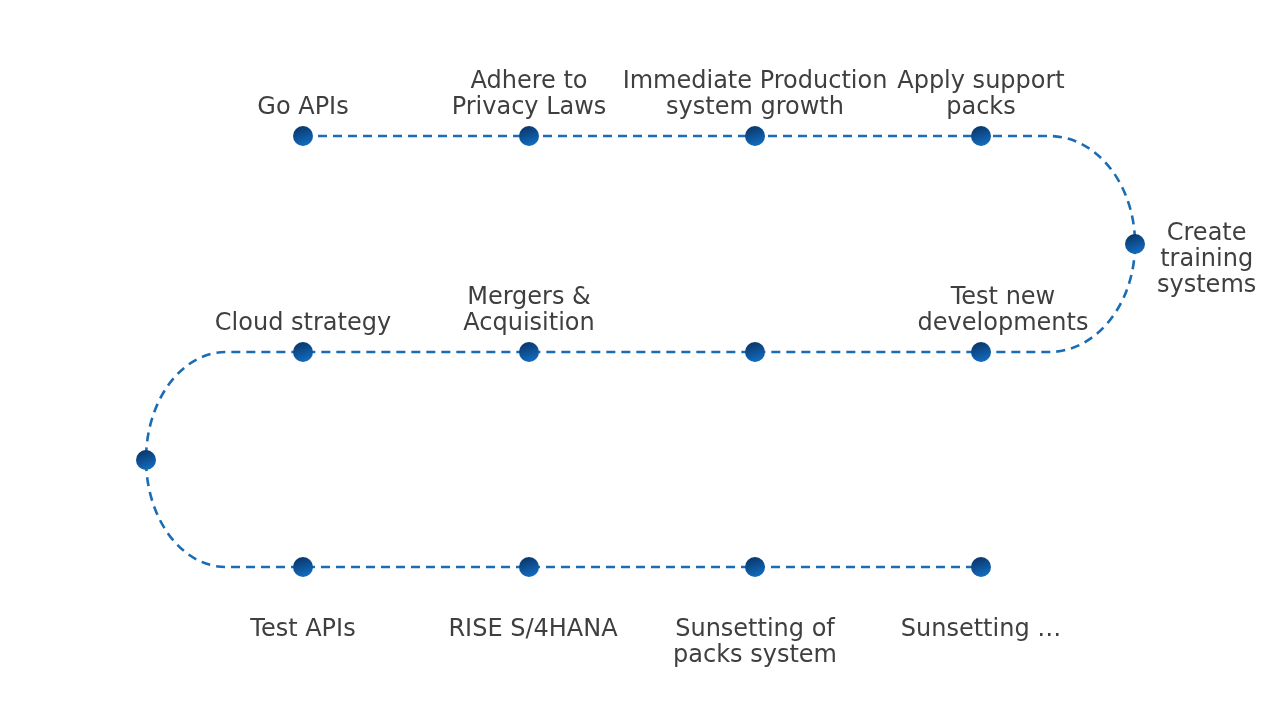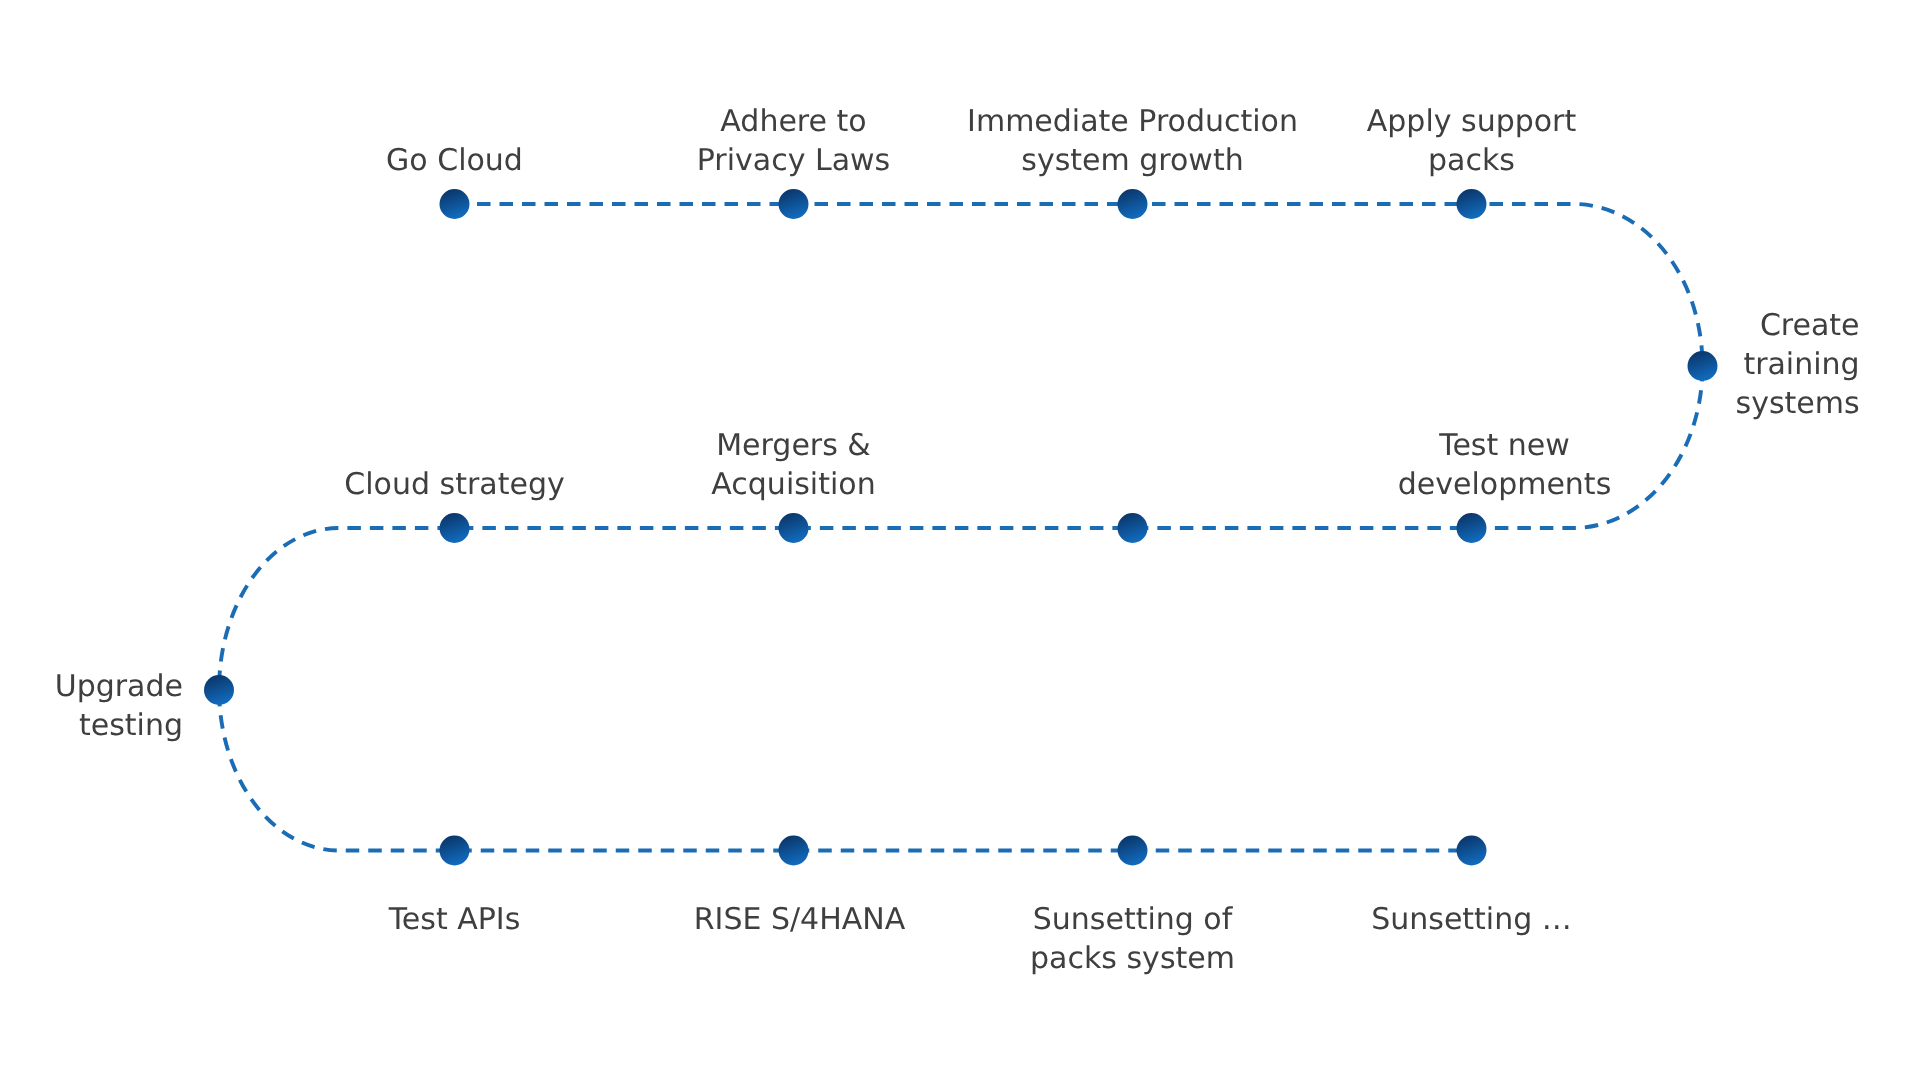--- a/index.html
+++ b/index.html
@@ -17,31 +17,32 @@
     height: 720px;
     color: #3f3f3f;
   }
   .stage svg {
     position: absolute;
     left: 0;
     top: 0;
   }
   .label {
     position: absolute;
-    font-size: 20px;
+    font-size: 24px;
     line-height: 26px;
     white-space: pre-line;
     color: inherit;
+    margin-top: 16px;
   }
   .label.center {
     text-align: center;
     transform: translateX(-50%);
   }
   .label.side-right {
-    text-align: right;
+    text-align: center;
     transform: translateY(-50%);
   }
   .label.side-left {
     text-align: right;
     transform: translateY(-50%);
   }
 </style>
 </head>
 <body style="background: rgb(255, 255, 255);">
 
@@ -66,40 +67,38 @@
     <circle class="dot" cx="755" cy="352" r="10" fill="url(#dot-gradient)"></circle>
     <circle class="dot" cx="529" cy="352" r="10" fill="url(#dot-gradient)"></circle>
     <circle class="dot" cx="303" cy="352" r="10" fill="url(#dot-gradient)"></circle>
     <circle class="dot" cx="146" cy="460" r="10" fill="url(#dot-gradient)"></circle>
     <circle class="dot" cx="303" cy="567" r="10" fill="url(#dot-gradient)"></circle>
     <circle class="dot" cx="529" cy="567" r="10" fill="url(#dot-gradient)"></circle>
     <circle class="dot" cx="755" cy="567" r="10" fill="url(#dot-gradient)"></circle>
     <circle class="dot" cx="981" cy="567" r="10" fill="url(#dot-gradient)"></circle>
   </svg>
 
-  <div class="label center" style="left:303px;  bottom:601px;">Go Cloud</div>
+  <div class="label center" style="left:303px;  bottom:601px;">Go APIs</div>
   <div class="label center" style="left:529px;  bottom:601px;">Adhere to
 Privacy Laws</div>
   <div class="label center" style="left:755px;  bottom:601px;">Immediate Production
 system growth</div>
   <div class="label center" style="left:981px;  bottom:601px;">Apply support
 packs</div>
 
   <div class="label side-right" style="left:1157px; top:242px;">Create
 training
 systems</div>
 
   <div class="label center" style="left:1003px;  bottom:385px;">Test new
 developments</div>
   <div class="label center" style="left:529px;  bottom:385px;">Mergers &amp;
 Acquisition</div>
   <div class="label center" style="left:303px;  bottom:385px;">Cloud strategy</div>
 
-  <div class="label side-left" style="right:1158px; top:470px;">Upgrade
-testing</div>
 
   <div class="label center" style="left:303px;  top:599px;">Test APIs</div>
   <div class="label center" style="left:533px;  top:599px;">RISE S/4HANA</div>
   <div class="label center" style="left:755px;  top:599px;">Sunsetting of
 packs system</div>
   <div class="label center" style="left:981px;  top:599px;">Sunsetting …</div>
 
 </div>
 
 </body></html>

